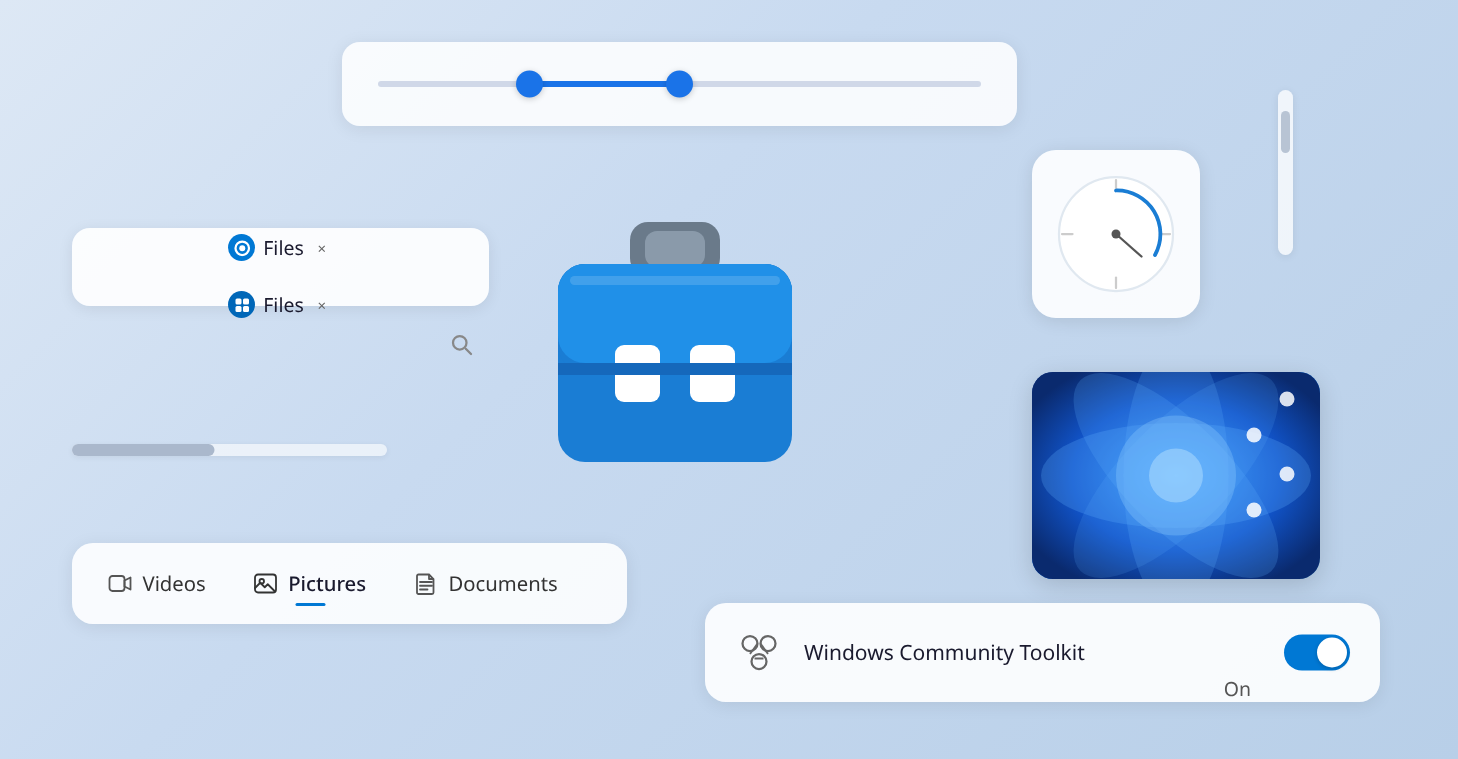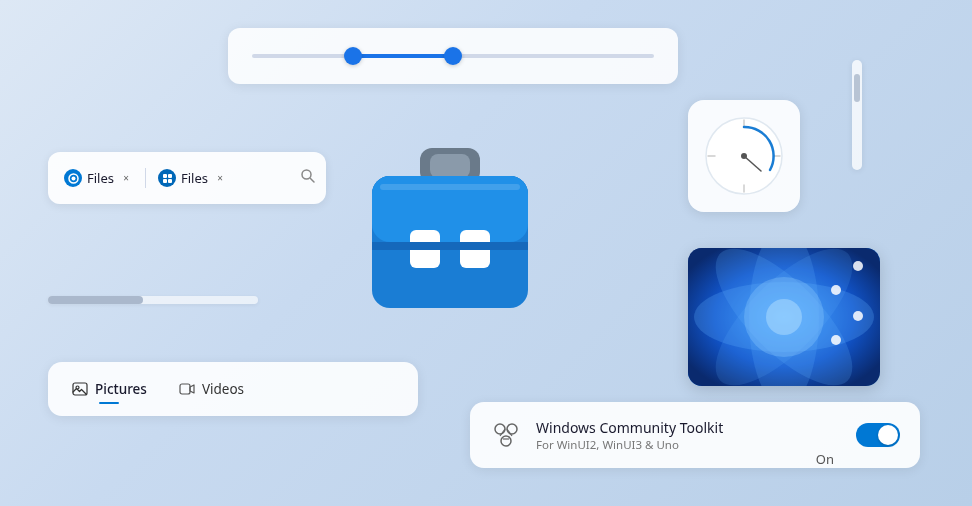--- a/index.html
+++ b/index.html
@@ -66,20 +66,21 @@
       left: 48px;
       width: 278px;
       height: 52px;
       background: rgba(255,255,255,0.9);
       border-radius: 12px;
       display: flex;
       align-items: center;
       padding: 0 10px;
       gap: 6px;
       box-shadow: 0 2px 10px rgba(0,0,0,0.08);
+      flex-direction: column;
     }
 
     .tab-chip {
       display: flex;
       align-items: center;
       gap: 5px;
       background: transparent;
       border-radius: 8px;
       padding: 4px 6px;
       font-size: 13px;
@@ -378,38 +379,50 @@
       <line x1="10.5" y1="10.5" x2="14" y2="14" stroke="#888" stroke-width="1.5" stroke-linecap="round"></line>
     </svg>
   </div>
 </div>
 
 <div class="progress-widget">
   <div class="progress-fill"></div>
 </div>
 
 <div class="tabs-widget">
+  <div class="tab-item">
+    <span class="tab-icon">
+      <svg width="16" height="16" viewBox="0 0 16 16" fill="none">
+        <rect x="1" y="3" width="10" height="10" rx="2" stroke="#555" stroke-width="1.2" fill="none"></rect>
+        <path d="M11 6l4-2v8l-4-2V6z" stroke="#555" stroke-width="1.2" stroke-linejoin="round" fill="none"></path>
+      </svg>
+    </span>
+    <span>Videos</span>
+  </div>
   <div class="tab-item active">
     <span class="tab-icon">
       <svg width="16" height="16" viewBox="0 0 16 16" fill="none">
         <rect x="1" y="2" width="14" height="12" rx="2" stroke="#333" stroke-width="1.2" fill="none"></rect>
         <circle cx="5.5" cy="6.5" r="1.5" stroke="#333" stroke-width="1.2" fill="none"></circle>
         <path d="M1 11l3.5-3.5 3 3 2-2 4.5 4.5" stroke="#333" stroke-width="1.2" stroke-linecap="round" stroke-linejoin="round" fill="none"></path>
       </svg>
     </span>
     <span>Pictures</span>
   </div>
   <div class="tab-item">
     <span class="tab-icon">
       <svg width="16" height="16" viewBox="0 0 16 16" fill="none">
-        <rect x="1" y="3" width="10" height="10" rx="2" stroke="#555" stroke-width="1.2" fill="none"></rect>
-        <path d="M11 6l4-2v8l-4-2V6z" stroke="#555" stroke-width="1.2" stroke-linejoin="round" fill="none"></path>
+        <path d="M3 2h7l3 3v9a1 1 0 01-1 1H3a1 1 0 01-1-1V3a1 1 0 011-1z" stroke="#555" stroke-width="1.2" fill="none"></path>
+        <path d="M10 2v3h3" stroke="#555" stroke-width="1.2" stroke-linejoin="round" fill="none"></path>
+        <line x1="4" y1="7" x2="12" y2="7" stroke="#555" stroke-width="1.2" stroke-linecap="round"></line>
+        <line x1="4" y1="9.5" x2="12" y2="9.5" stroke="#555" stroke-width="1.2" stroke-linecap="round"></line>
+        <line x1="4" y1="12" x2="9" y2="12" stroke="#555" stroke-width="1.2" stroke-linecap="round"></line>
       </svg>
     </span>
-    <span>Videos</span>
+    <span>Documents</span>
   </div>
 </div>
 
 <div class="briefcase-icon">
   <svg class="briefcase-svg" viewBox="0 0 200 200" fill="none" xmlns="http://www.w3.org/2000/svg">
 
     <rect x="70" y="18" width="60" height="36" rx="12" fill="#6a7a8a"></rect>
     <rect x="80" y="24" width="40" height="24" rx="8" fill="#8a9aaa"></rect>
 
     <rect x="22" y="46" width="156" height="132" rx="18" fill="#1a7dd4"></rect>
@@ -485,19 +498,18 @@
   <svg class="toolkit-icon" viewBox="0 0 32 32" fill="none">
     <circle cx="10" cy="10" r="5" stroke="#666" stroke-width="1.5" fill="none"></circle>
     <circle cx="22" cy="10" r="5" stroke="#666" stroke-width="1.5" fill="none"></circle>
     <circle cx="16" cy="22" r="5" stroke="#666" stroke-width="1.5" fill="none"></circle>
     <line x1="15" y1="10" x2="10" y2="17" stroke="#666" stroke-width="1.2"></line>
     <line x1="17" y1="10" x2="22" y2="17" stroke="#666" stroke-width="1.2"></line>
     <line x1="13" y1="20" x2="19" y2="20" stroke="#666" stroke-width="1.2"></line>
   </svg>
   <div class="toolkit-text">
     <div class="toolkit-title">Windows Community Toolkit</div>
-    <div class="toolkit-subtitle">For WinUI2, WinUI3 &amp; Uno</div>
   </div>
   <span class="toolkit-toggle-label">On</span>
   <div class="toggle-switch">
     <div class="toggle-knob"></div>
   </div>
 </div>
 
 </body></html>

